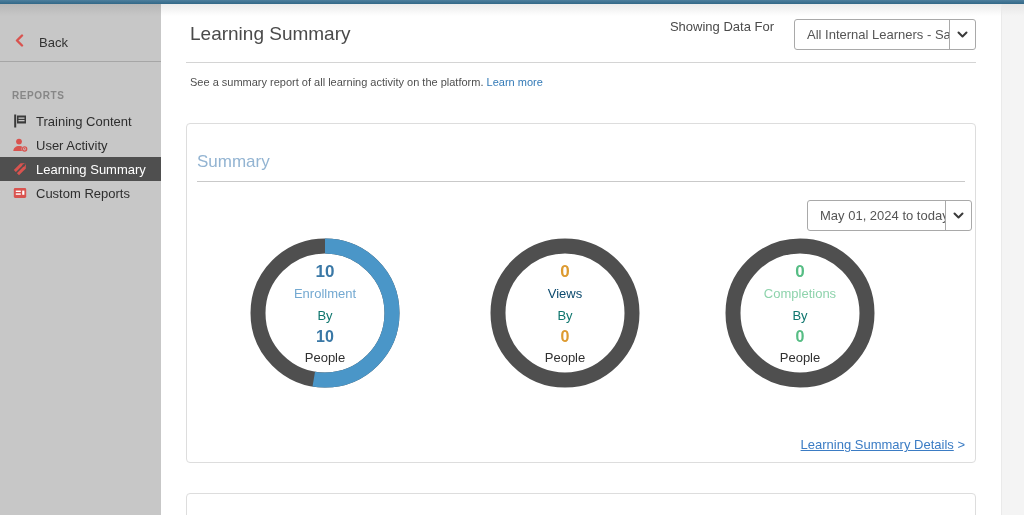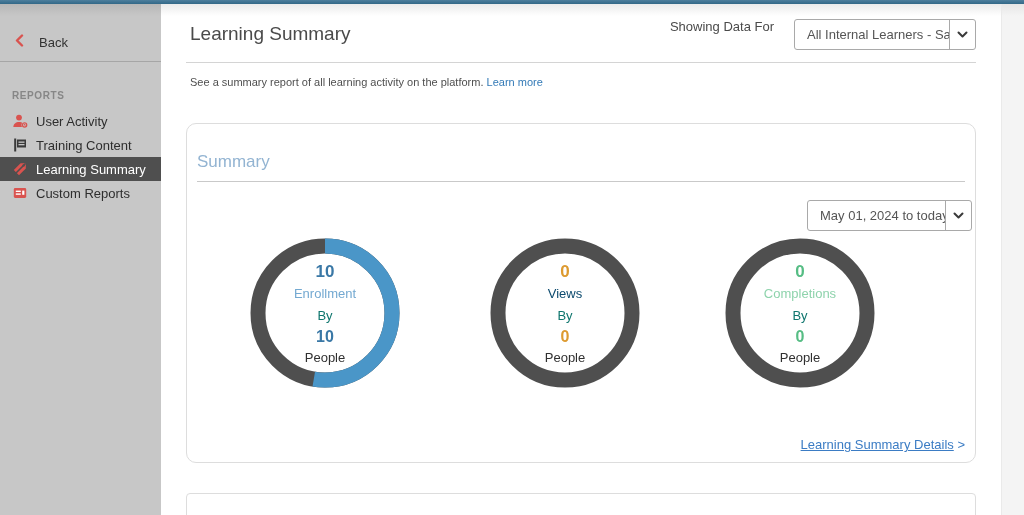--- a/index.html
+++ b/index.html
@@ -31,21 +31,21 @@
   .select { display:flex; align-items:stretch; height:31px; border:1px solid #a9a9a9; border-radius:3px; background:#fff; cursor:pointer; }
   .select-value { flex:1; display:flex; align-items:center; padding:0 12px; font-size:13px; color:#555; white-space:nowrap; overflow:hidden; }
   .select-caret { width:26px; border-left:1px solid #a9a9a9; display:flex; align-items:center; justify-content:center; }
   .audience-select { width:182px; }
   .date-select { position:absolute; top:76px; right:3px; width:165px; }
 
   .header-divider { margin-top:8px; border-bottom:1px solid #d4d4d4; }
   .subtitle { margin:13px 0 0 4px; font-size:11px; color:#4f4f4f; }
   .subtitle a { color:#337ab7; text-decoration:none; cursor:pointer; }
 
-  .card { border:1px solid #ddd; border-radius:10px; background:#fff; }
+  .card { border:1px solid #ddd; border-radius:4px; background:#fff; }
   .summary-card { margin-top:35px; height:340px; padding:0 10px; position:relative; }
   .card-title { margin-top:28px; font-size:17px; font-weight:400; color:#93b4d2; line-height:20px; }
   .card-divider { margin-top:9px; border-bottom:1px solid #c9c9c9; }
   .team-size { margin-top:7px; font-size:13px; color:#3f3f3f; }
 
   .donut { position:absolute; width:150px; height:150px; top:114px; }
   .donut-0 { left:63px; } .donut-1 { left:303px; } .donut-2 { left:538px; }
   .donut svg { position:absolute; top:0; left:0; }
   .donut-text { position:absolute; inset:0; display:flex; flex-direction:column; align-items:center; justify-content:center; text-align:center; padding-top:2px; }
   .donut-value { font-size:17px; font-weight:bold; line-height:22px; }
@@ -78,41 +78,41 @@
       <span class="label">Back</span>
     </div>
     <div class="sidebar-divider"></div>
 
     <div class="section-label">REPORTS</div>
 
     <nav class="nav">
       <div class="nav-item">
         <span class="ic">
           <svg width="16" height="16" viewBox="0 0 16 16">
+            <rect x="2.2" y="1.5" width="2" height="13" fill="#3a3a3a"></rect>
+            <path d="M5 2.5h9v8H5z" fill="#3a3a3a"></path>
+            <rect x="6.5" y="4.5" width="6" height="1.3" fill="#c7c7c7"></rect>
+            <rect x="6.5" y="7" width="6" height="1.3" fill="#c7c7c7"></rect>
+          </svg>
+        </span>
+        <span>Training Content</span>
+      </div>
+
+      <div class="nav-item">
+        <span class="ic">
+          <svg width="16" height="16" viewBox="0 0 16 16">
             <circle cx="7" cy="4.6" r="2.9" fill="#d9534f"></circle>
             <path d="M1.3 14c0-3.1 2.6-5.1 5.7-5.1s5.7 2 5.7 5.1z" fill="#d9534f"></path>
             <circle cx="12.6" cy="12" r="3.1" fill="#c7c7c7"></circle>
             <circle cx="12.6" cy="12" r="2.1" fill="none" stroke="#d9534f" stroke-width="1.3"></circle>
             <line x1="12.6" y1="11" x2="12.6" y2="12.2" stroke="#d9534f" stroke-width="1"></line>
             <line x1="12.6" y1="12.2" x2="13.5" y2="12.2" stroke="#d9534f" stroke-width="1"></line>
           </svg>
         </span>
         <span>User Activity</span>
-      </div>
-
-      <div class="nav-item">
-        <span class="ic">
-          <svg width="16" height="16" viewBox="0 0 16 16">
-            <rect x="2.2" y="1.5" width="2" height="13" fill="#3a3a3a"></rect>
-            <path d="M5 2.5h9v8H5z" fill="#3a3a3a"></path>
-            <rect x="6.5" y="4.5" width="6" height="1.3" fill="#c7c7c7"></rect>
-            <rect x="6.5" y="7" width="6" height="1.3" fill="#c7c7c7"></rect>
-          </svg>
-        </span>
-        <span>Training Content</span>
       </div>
 
       <div class="nav-item selected">
         <span class="ic">
           <svg width="16" height="16" viewBox="0 0 16 16">
             <path d="M1.8 9 L8.6 2.2 h3.9 a1.3 1.3 0 0 1 1.3 1.3 v3.9 L7 14.2 z" fill="#d9534f"></path>
             <circle cx="11.6" cy="4.4" r="1.2" fill="#4f4f4f"></circle>
             <line x1="2.5" y1="13.5" x2="13.5" y2="2.5" stroke="#4f4f4f" stroke-width="1.6"></line>
           </svg>
         </span>

